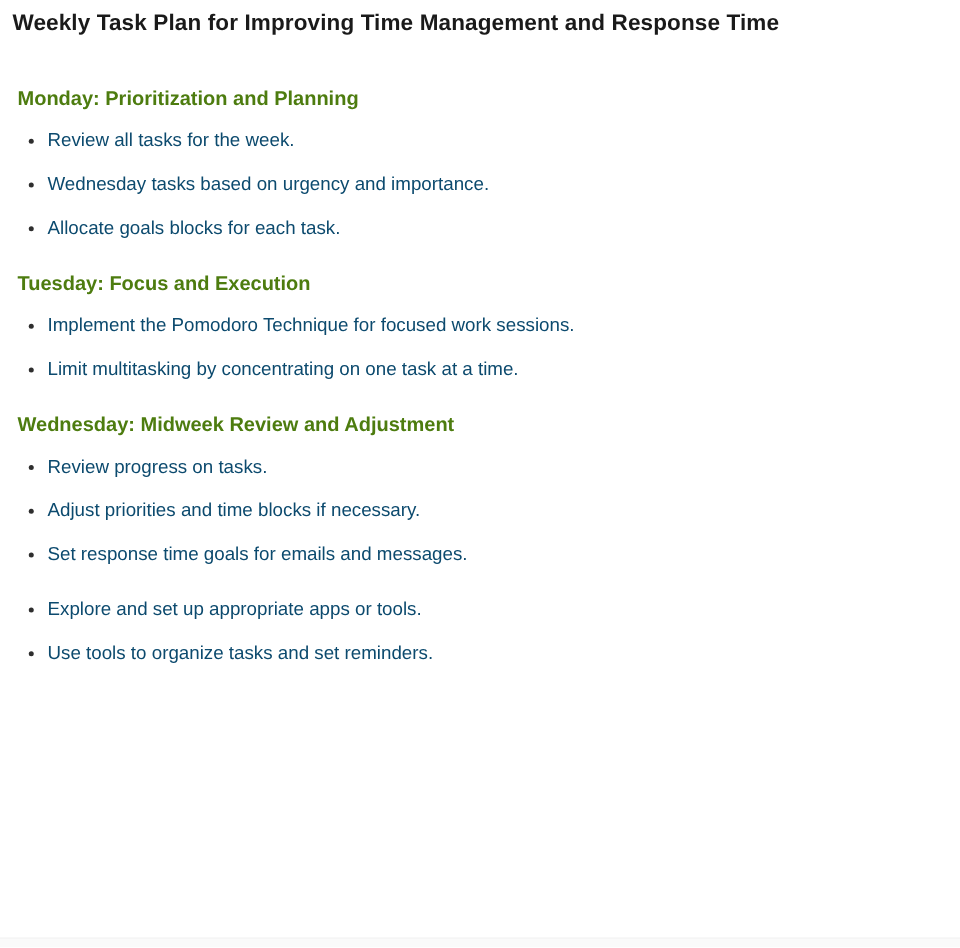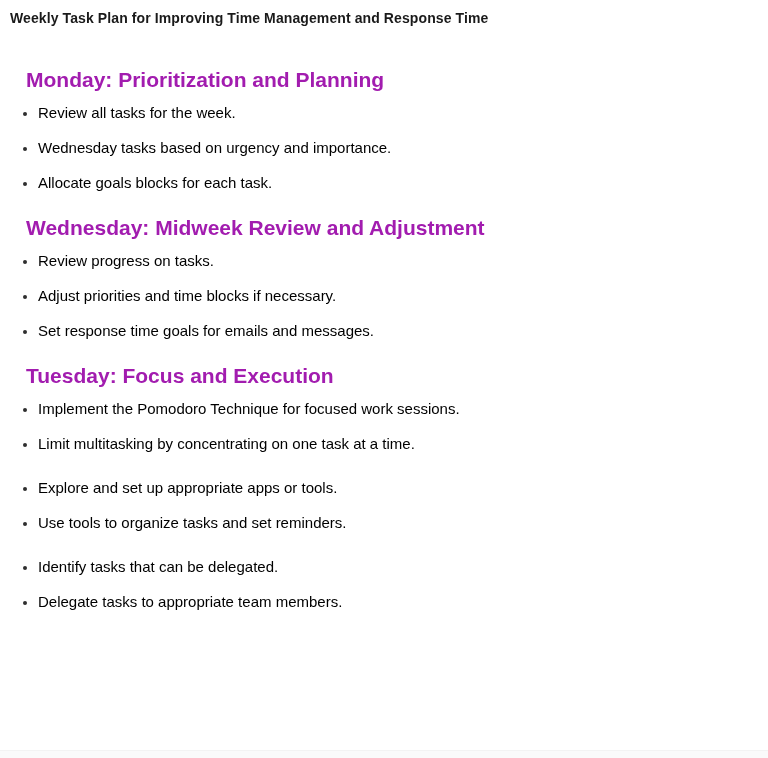--- a/index.html
+++ b/index.html
@@ -14,46 +14,46 @@
     font-family: "Liberation Sans", "DejaVu Sans", sans-serif;
     color: #2e2e2e;
     overflow: hidden;
     position: relative;
     -webkit-font-smoothing: antialiased;
   }
   main {
     padding: 8px 12px 0 10px;
   }
   h1 {
-    font-size: 14px;
+    font-size: 18px;
     line-height: 21px;
     font-weight: 700;
     letter-spacing: 0.1px;
     color: #1a1a1a;
     margin: 0 0 42px 0;
   }
   section {
     margin: 0 0 28px 0;
   }
   h2 {
-    font-size: 21px;
+    font-size: 16px;
     line-height: 17px;
     font-weight: 700;
-    color: #a21caf;
-    margin: 16px;
+    color: #4d7c0f;
+    margin: 4px;
   }
   ul {
     margin: 17px 0 0 0;
     padding: 0 0 0 28px;
     list-style: disc;
   }
   li {
     font-size: 15px;
     line-height: 16px;
-    color: #000000;
+    color: #0c4a6e;
     margin: 0 0 19px 0;
   }
   li::marker {
     color: #2e2e2e;
     font-size: 13px;
   }
   .bottom-strip {
     position: absolute;
     left: 0;
     bottom: 0;
@@ -72,45 +72,41 @@
   <section>
     <h2>Monday: Prioritization and Planning</h2>
     <ul>
           <li>Review all tasks for the week.</li>
           <li>Wednesday tasks based on urgency and importance.</li>
           <li>Allocate goals blocks for each task.</li>
         </ul>
   </section>
 
   <section>
+    <h2>Tuesday: Focus and Execution</h2>
+    <ul>
+          <li>Implement the Pomodoro Technique for focused work sessions.</li>
+          <li>Limit multitasking by concentrating on one task at a time.</li>
+        </ul>
+  </section>
+
+  <section>
     <h2>Wednesday: Midweek Review and Adjustment</h2>
     <ul>
           <li>Review progress on tasks.</li>
           <li>Adjust priorities and time blocks if necessary.</li>
           <li>Set response time goals for emails and messages.</li>
-        </ul>
-  </section>
-
-  <section>
-    <h2>Tuesday: Focus and Execution</h2>
-    <ul>
-          <li>Implement the Pomodoro Technique for focused work sessions.</li>
-          <li>Limit multitasking by concentrating on one task at a time.</li>
         </ul>
   </section>
 
   <section>
     <ul>
           <li>Explore and set up appropriate apps or tools.</li>
           <li>Use tools to organize tasks and set reminders.</li>
         </ul>
   </section>
 
   <section>
-    <ul>
-          <li>Identify tasks that can be delegated.</li>
-          <li>Delegate tasks to appropriate team members.</li>
-        </ul>
   </section>
 </div>
 </main>
 
 <div class="bottom-strip"></div>
 
 </body></html>

